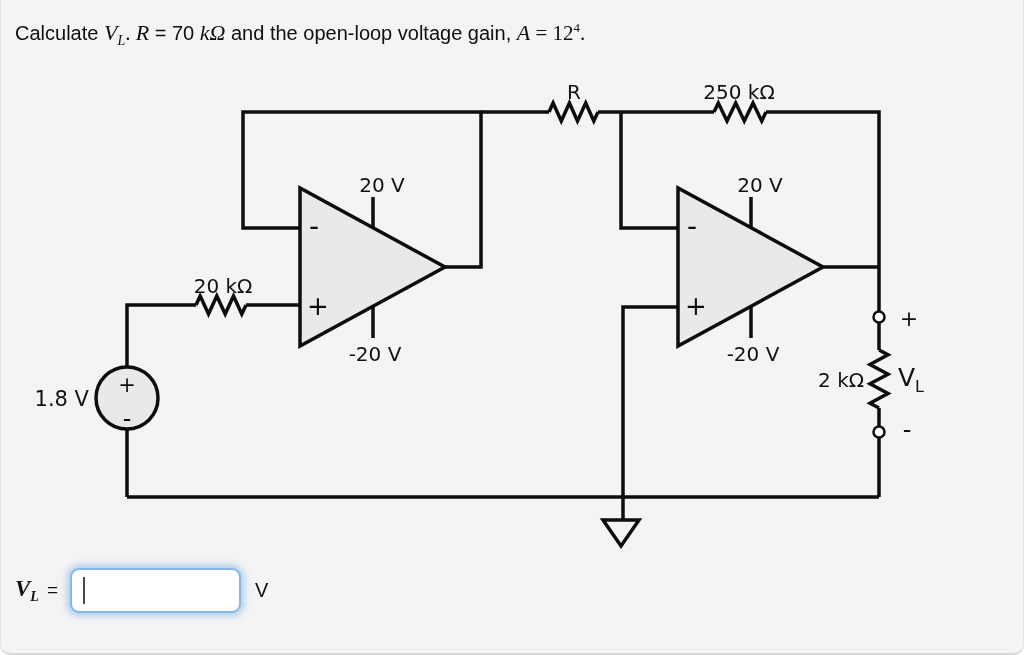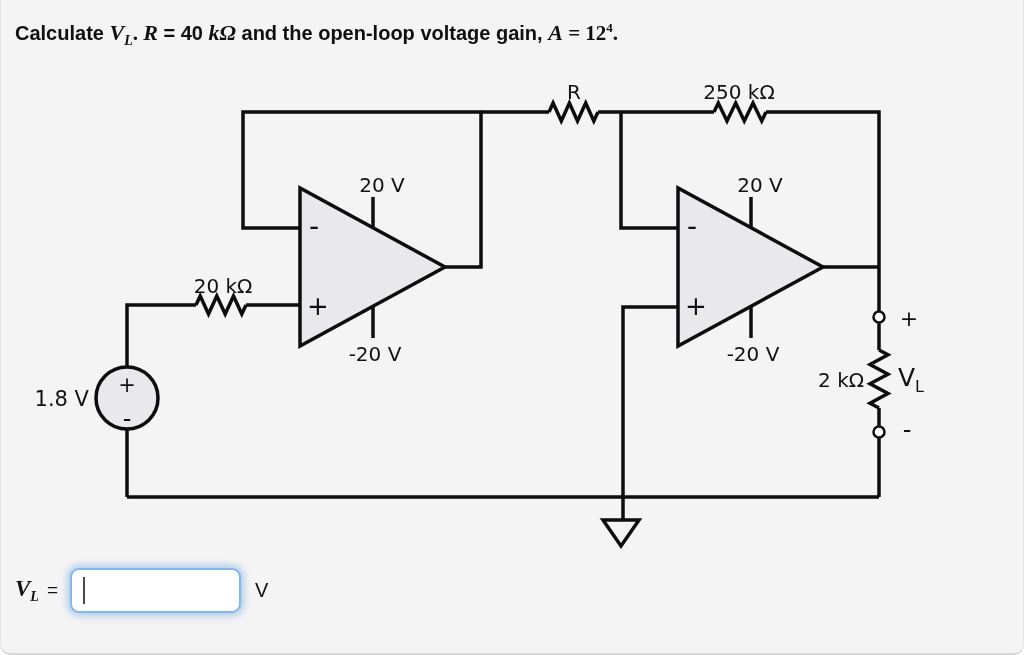--- a/index.html
+++ b/index.html
@@ -10,21 +10,21 @@
     border-bottom:2px solid #d7d7da;
     border-radius:0 0 10px 10px;
     overflow:hidden;
     font-family:"Liberation Sans", sans-serif;
     color:#111;
   }
   .title {
     position:absolute; left:14px; top:20px; font-size:20px; color:#0f0f0f;
     white-space:nowrap;
   }
-  .title span, .title sup { white-space:pre;font-weight:bold; }
+  .title span, .title sup { white-space:pre; }
   .mvar { font-family:"Liberation Serif", serif; font-style:italic; font-size:22px; }
   .msub { font-size:14px; vertical-align:-5px; }
   .mser { font-family:"Liberation Serif", serif; font-size:21px; }
   .msup { font-size:13px; }
   .circuit { position:absolute; left:0; top:0; }
   .answer-row {
     position:absolute; left:14px; top:566px; height:48px;
     display:flex; align-items:center;
   }
   .ans-var { font-family:"Liberation Serif", serif; font-style:italic; font-size:23px; font-weight:600; }
@@ -47,21 +47,21 @@
     position:absolute; left:11px; top:7px; width:2px; height:27px;
     background:#4a4a4a; pointer-events:none;
   }
   .unit { margin-left:14px; font-size:20px; }
 </style>
 </head>
 <body>
 
 <div class="card">
 
-  <div class="title"><span>Calculate </span><span class="mvar">V</span><span class="mvar msub">L</span><span class="mser">. </span><span class="mvar">R</span><span> = 40 </span><span class="mvar">kΩ</span><span> and the open-loop voltage gain, </span><span class="mvar">A</span><span class="mser"> = </span><span class="mser">12</span><sup class="mser msup">4</sup><span class="mser">.</span></div>
+  <div class="title"><span>Calculate </span><span class="mvar">V</span><span class="mvar msub">L</span><span class="mser">. </span><span class="mvar">R</span><span> = 70 </span><span class="mvar">kΩ</span><span> and the open-loop voltage gain, </span><span class="mvar">A</span><span class="mser"> = </span><span class="mser">12</span><sup class="mser msup">4</sup><span class="mser">.</span></div>
 
   <svg class="circuit" width="1024" height="655" viewBox="0 0 1024 655">
     <g fill="none" stroke="#0d0d0d" stroke-width="3.5">
       <path d="M444 267 H480 V112 H242 V228 H299"></path>
       <path d="M480 112 H548"></path>
       <polyline points="548,112 552.1,103 560.3,121 568.4,103 576.5,121 584.7,103 592.8,121 597,112"></polyline>
       <path d="M597 112 H713"></path>
       <polyline points="713,112 717.3,103 726,121 734.7,103 743.3,121 752,103 760.7,121 765,112"></polyline>
       <path d="M765 112 H878 V311.5"></path>
       <path d="M620 112 V228 H677"></path>

